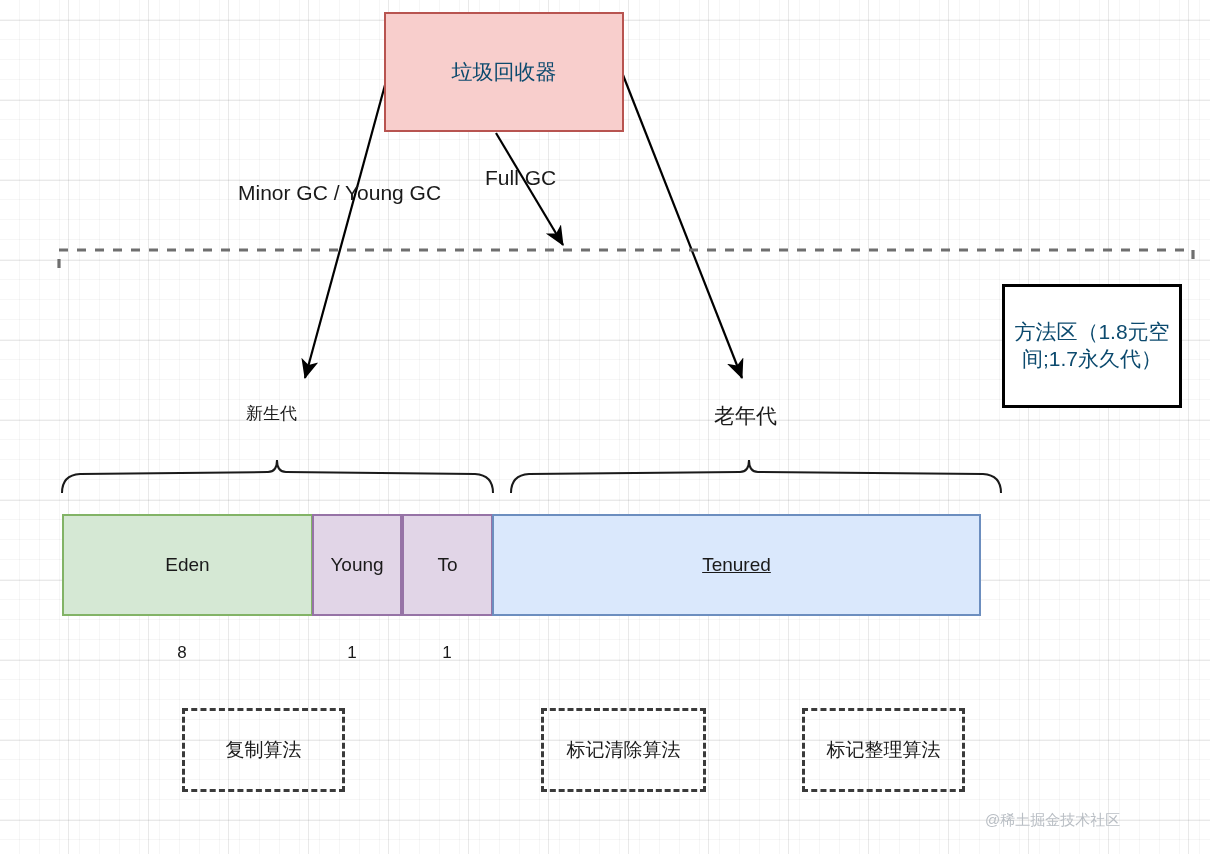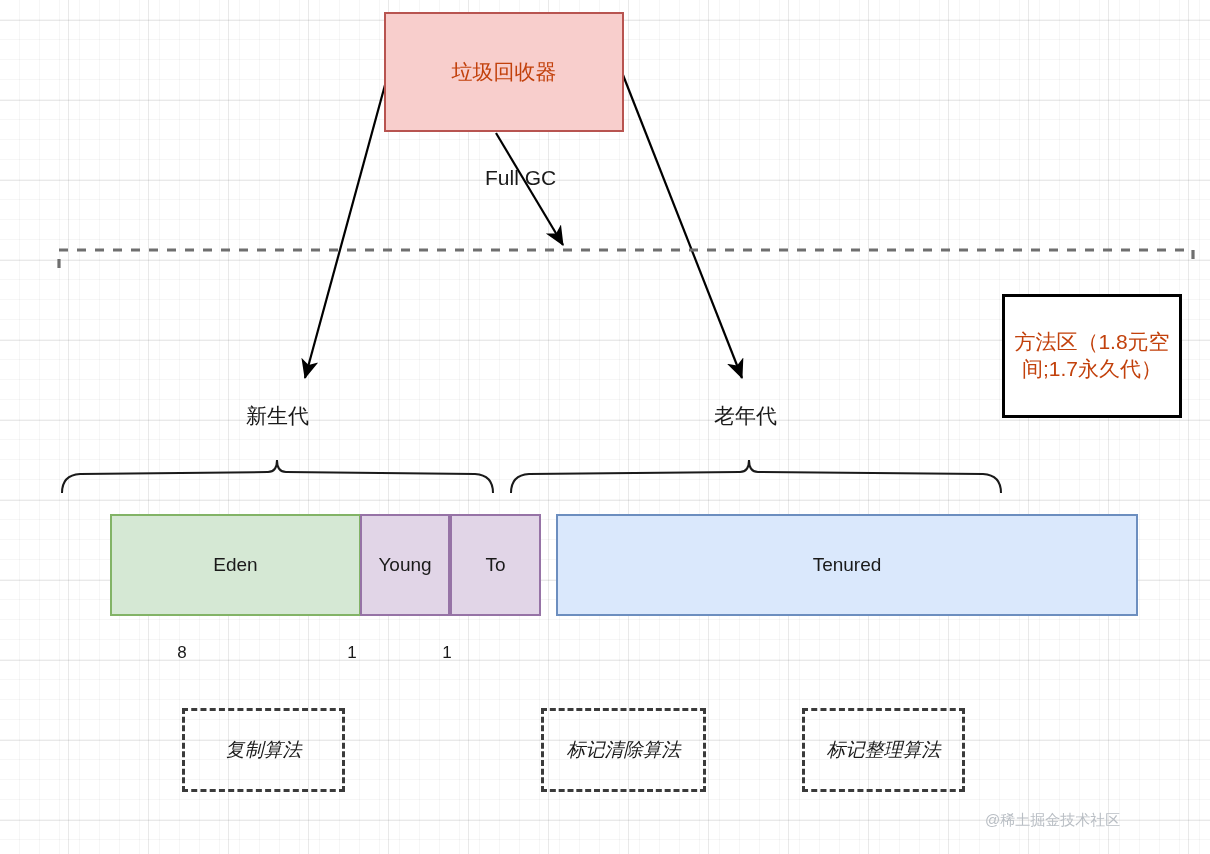--- a/index.html
+++ b/index.html
@@ -30,56 +30,55 @@
     height: 854px;
     pointer-events: none;
   }
   .node {
     position: absolute;
     box-sizing: border-box;
     display: flex;
     align-items: center;
     justify-content: center;
     text-align: center;
-    color: #c2410c;
+    color: #0c4a6e;
   }
   
   #gc-box {
     left: 384px;
     top: 12px;
     width: 240px;
     height: 120px;
     background: #f8cecc;
     border: 2px solid #b85450;
     font-size: 21px;
   }
   
   #method-area-box {
     left: 1002px;
-    top: 294px;
+    top: 284px;
     width: 180px;
     height: 124px;
     background: #ffffff;
     border: 3px solid #000000;
     font-size: 21px;
     line-height: 1.28;
     padding: 0 8px;
   }
   
   .seg {
     position: absolute;
     box-sizing: border-box;
     top: 514px;
     height: 102px;
     display: flex;
     align-items: center;
     justify-content: center;
     font-size: 19px;
     color: #1a1a1a;
-    margin-left: 48px;
   }
   #seg-eden {
     left: 62px;
     width: 251px;
     background: #d5e8d4;
     border: 2px solid #82b366;
   }
   #seg-from {
     left: 312px;
     width: 90px;
@@ -87,54 +86,54 @@
     border: 2px solid #9673a6;
   }
   #seg-to {
     left: 402px;
     width: 91px;
     background: #e1d5e7;
     border: 2px solid #9673a6;
     align-items: center;
   }
   #seg-tenured {
-    left: 508px;
-    width: 582px;
+    left: 492px;
+    width: 489px;
     background: #dae8fc;
     border: 2px solid #6c8ebf;
+    text-decoration: underline;
   }
   
   .algo-box {
     position: absolute;
     box-sizing: border-box;
     height: 84px;
     top: 708px;
     border: 3px dashed #3b3b3b;
     background: transparent;
     display: flex;
     align-items: center;
     justify-content: center;
     font-size: 19px;
     color: #1a1a1a;
-    font-style: italic;
   }
   #algo-copy { left: 182px; width: 163px; }
   #algo-sweep { left: 541px; width: 165px; }
   #algo-compact { left: 802px; width: 163px; }
 
   
   .lbl {
     position: absolute;
     color: #1a1a1a;
     white-space: nowrap;
   }
   #lbl-minor { left: 238px; top: 181px; font-size: 21px; }
   #lbl-full  { left: 485px; top: 166px; font-size: 21px; }
   #lbl-major { left: 566px; top: 170px; font-size: 21px; }
-  #lbl-young-gen { left: 246px; top: 402px; font-size: 21px; }
+  #lbl-young-gen { left: 246px; top: 402px; font-size: 17px; }
   #lbl-old-gen   { left: 714px; top: 402px; font-size: 21px; }
   .ratio {
     position: absolute;
     top: 643px;
     font-size: 17px;
     color: #1a1a1a;
     text-align: center;
     width: 30px;
   }
   #ratio-eden { left: 167px; }
@@ -175,20 +174,21 @@
   </svg>
 
   <div class="node" id="gc-box">
     <span>垃圾回收器</span>
   </div>
 
   <div class="node" id="method-area-box">
     <span>方法区（1.8元空间;1.7永久代）</span>
   </div>
 
+  <div class="lbl" id="lbl-minor">Minor GC / Young GC</div>
   <div class="lbl" id="lbl-full">Full GC</div>
 
   <div class="lbl" id="lbl-young-gen">新生代</div>
   <div class="lbl" id="lbl-old-gen">老年代</div>
 
   <div class="seg" id="seg-eden">
     <span>Eden</span>
   </div>
   <div class="seg" id="seg-from">
     <span>Young</span>

